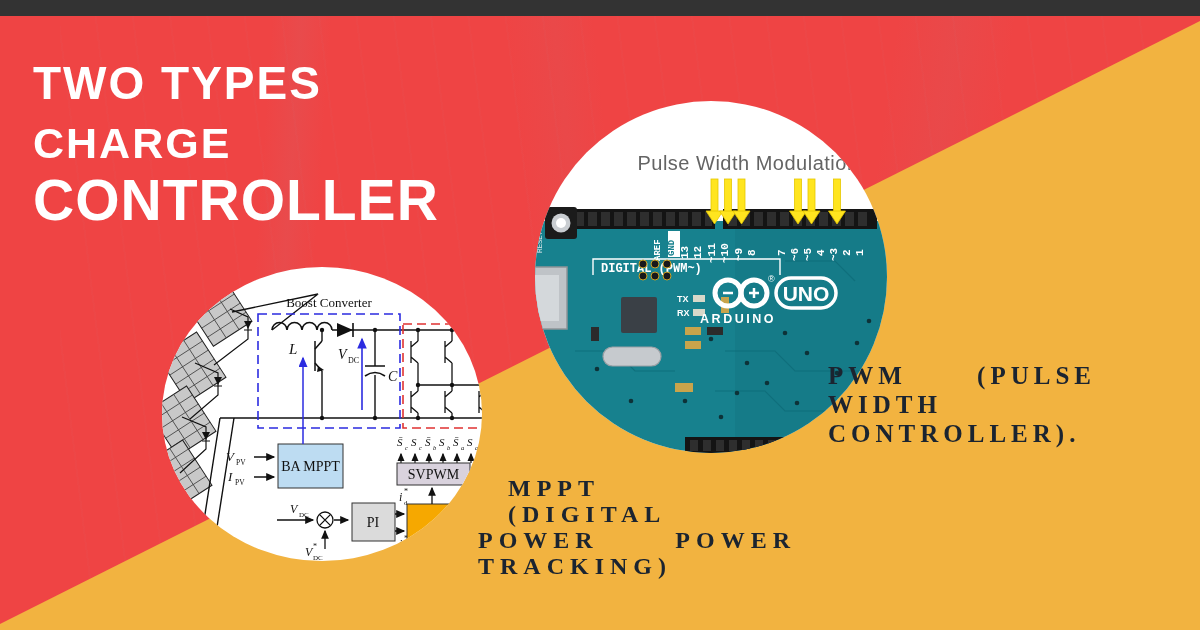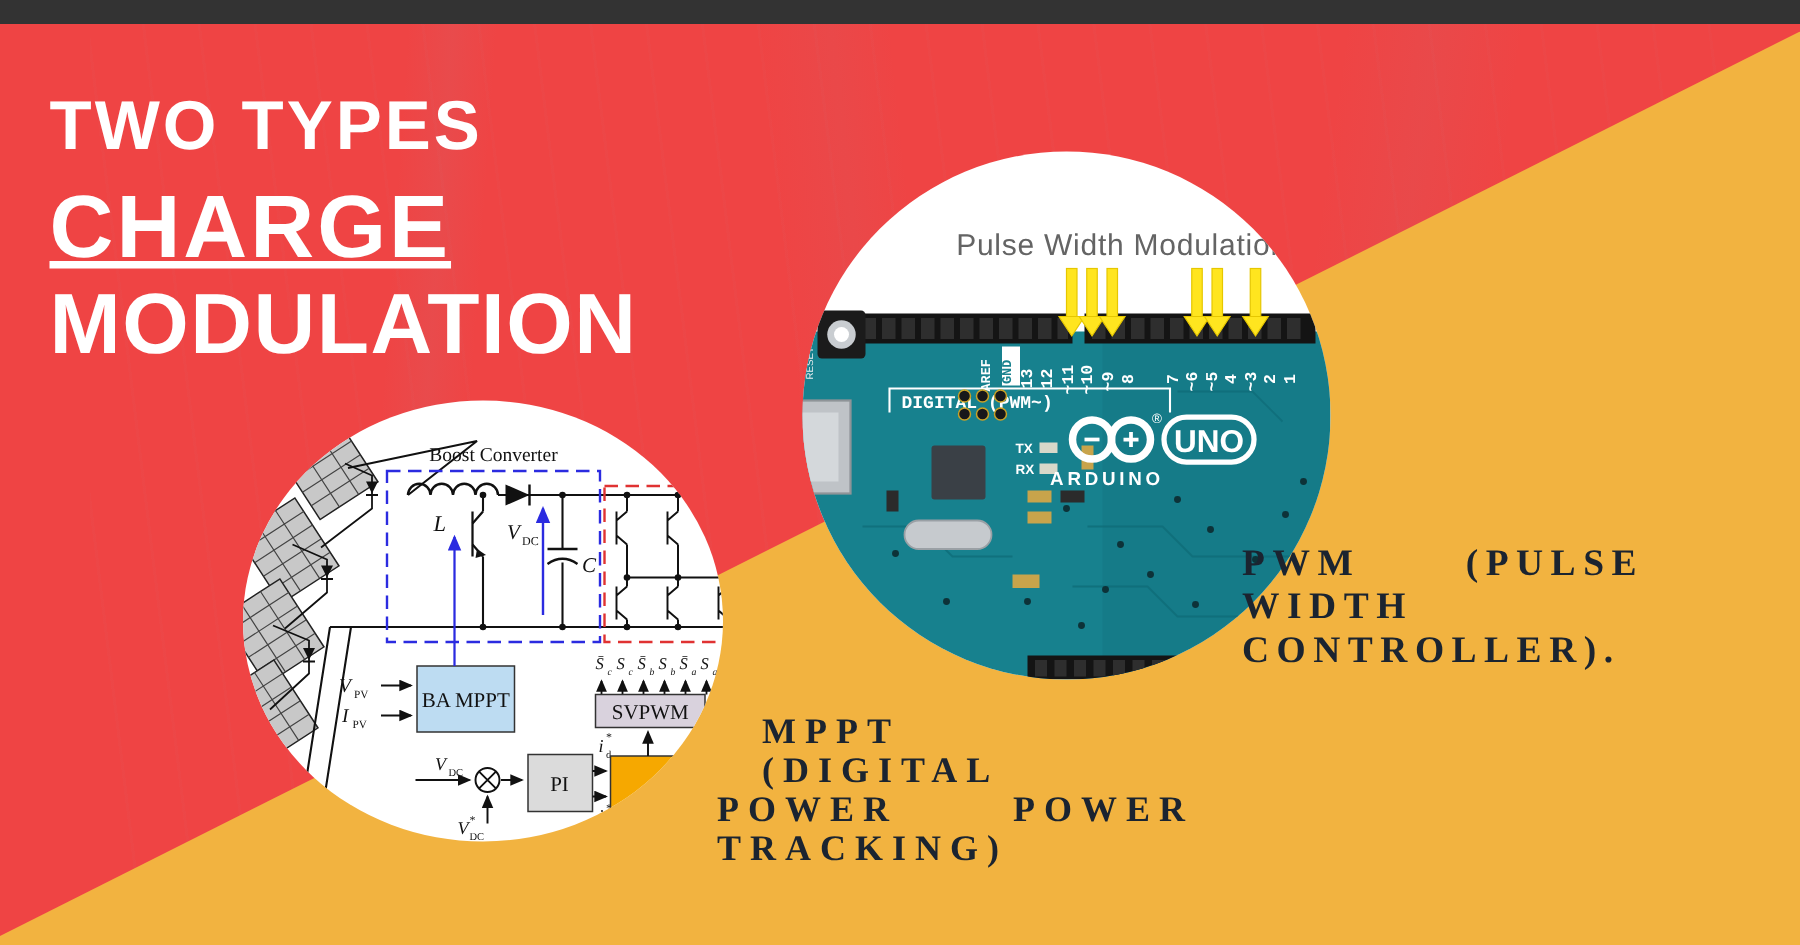--- a/index.html
+++ b/index.html
@@ -11,21 +11,21 @@
   .s1{left:250px;top:0;width:60px;height:630px;background:linear-gradient(90deg,rgba(150,160,180,0) 0%,rgba(150,160,180,.07) 50%,rgba(150,160,180,0) 100%);transform:skewX(-4deg);}
   .s2{left:520px;top:0;width:90px;height:300px;background:linear-gradient(90deg,rgba(140,150,170,0) 0%,rgba(140,150,170,.05) 55%,rgba(140,150,170,0) 100%);transform:skewX(6deg);}
   .s3{left:60px;top:0;width:1100px;height:630px;background:repeating-linear-gradient(83deg,rgba(160,170,190,.025) 0 2px,rgba(0,0,0,0) 2px 37px);}
   .s4{left:880px;top:0;width:120px;height:240px;background:linear-gradient(90deg,rgba(140,150,170,0),rgba(140,150,170,.06),rgba(140,150,170,0));transform:skewX(-8deg);}
   
   .yellow{position:absolute;inset:0;background:#F2B340;
           clip-path:polygon(0px 608px,1200px 5px,1200px 630px,0px 630px);}
   
   .title{position:absolute;left:33px;top:44px;color:#FFFFFF;font-weight:700;line-height:1;}
   .title .t1{font-size:46px;letter-spacing:2px;}
-  .title .t2{font-size:59px;letter-spacing:2px;margin-top:16px;text-decoration:underline;}
+  .title .t2{font-size:43px;letter-spacing:2px;margin-top:16px;}
   .title .t3{font-size:57px;letter-spacing:1px;margin-top:7px;}
   
   .circle{position:absolute;border-radius:50%;background:#fff;overflow:hidden;}
   .circle-left{left:162px;top:251px;width:320px;height:294px;}
   .circle-right{left:535px;top:85px;width:352px;height:352px;}
   
   .cap{position:absolute;color:#1B2430;font-weight:700;}
   .cap .row{display:flex;font-family:Liberation Serif, serif;}
   .cap .row.just{justify-content:space-between;}
   .cap-pwm{left:828px;top:345px;width:268px;font-size:25px;letter-spacing:5px;line-height:29px;}
@@ -43,21 +43,21 @@
       <div class="streak s1"></div>
     <div class="streak s2"></div>
       <div class="streak s4"></div>
   </div>
 
   <div class="yellow"></div>
 
   <div class="title">
     <div class="t1">TWO TYPES</div>
     <div class="t2">CHARGE</div>
-    <div class="t3">MODULATION</div>
+    <div class="t3">CONTROLLER</div>
   </div>
 
   <div class="circle circle-left">
     <svg width="320" height="294" viewBox="0 0 320 294">
       <defs>
         <marker id="ab" markerWidth="8" markerHeight="8" refX="6" refY="3" orient="auto">
           <path d="M0,0 L7,3 L0,6 Z" fill="#111"></path>
           </marker>
         <marker id="abl" markerWidth="8" markerHeight="8" refX="6" refY="3" orient="auto">
           <path d="M0,0 L7,3 L0,6 Z" fill="#2B2BE0"></path>

